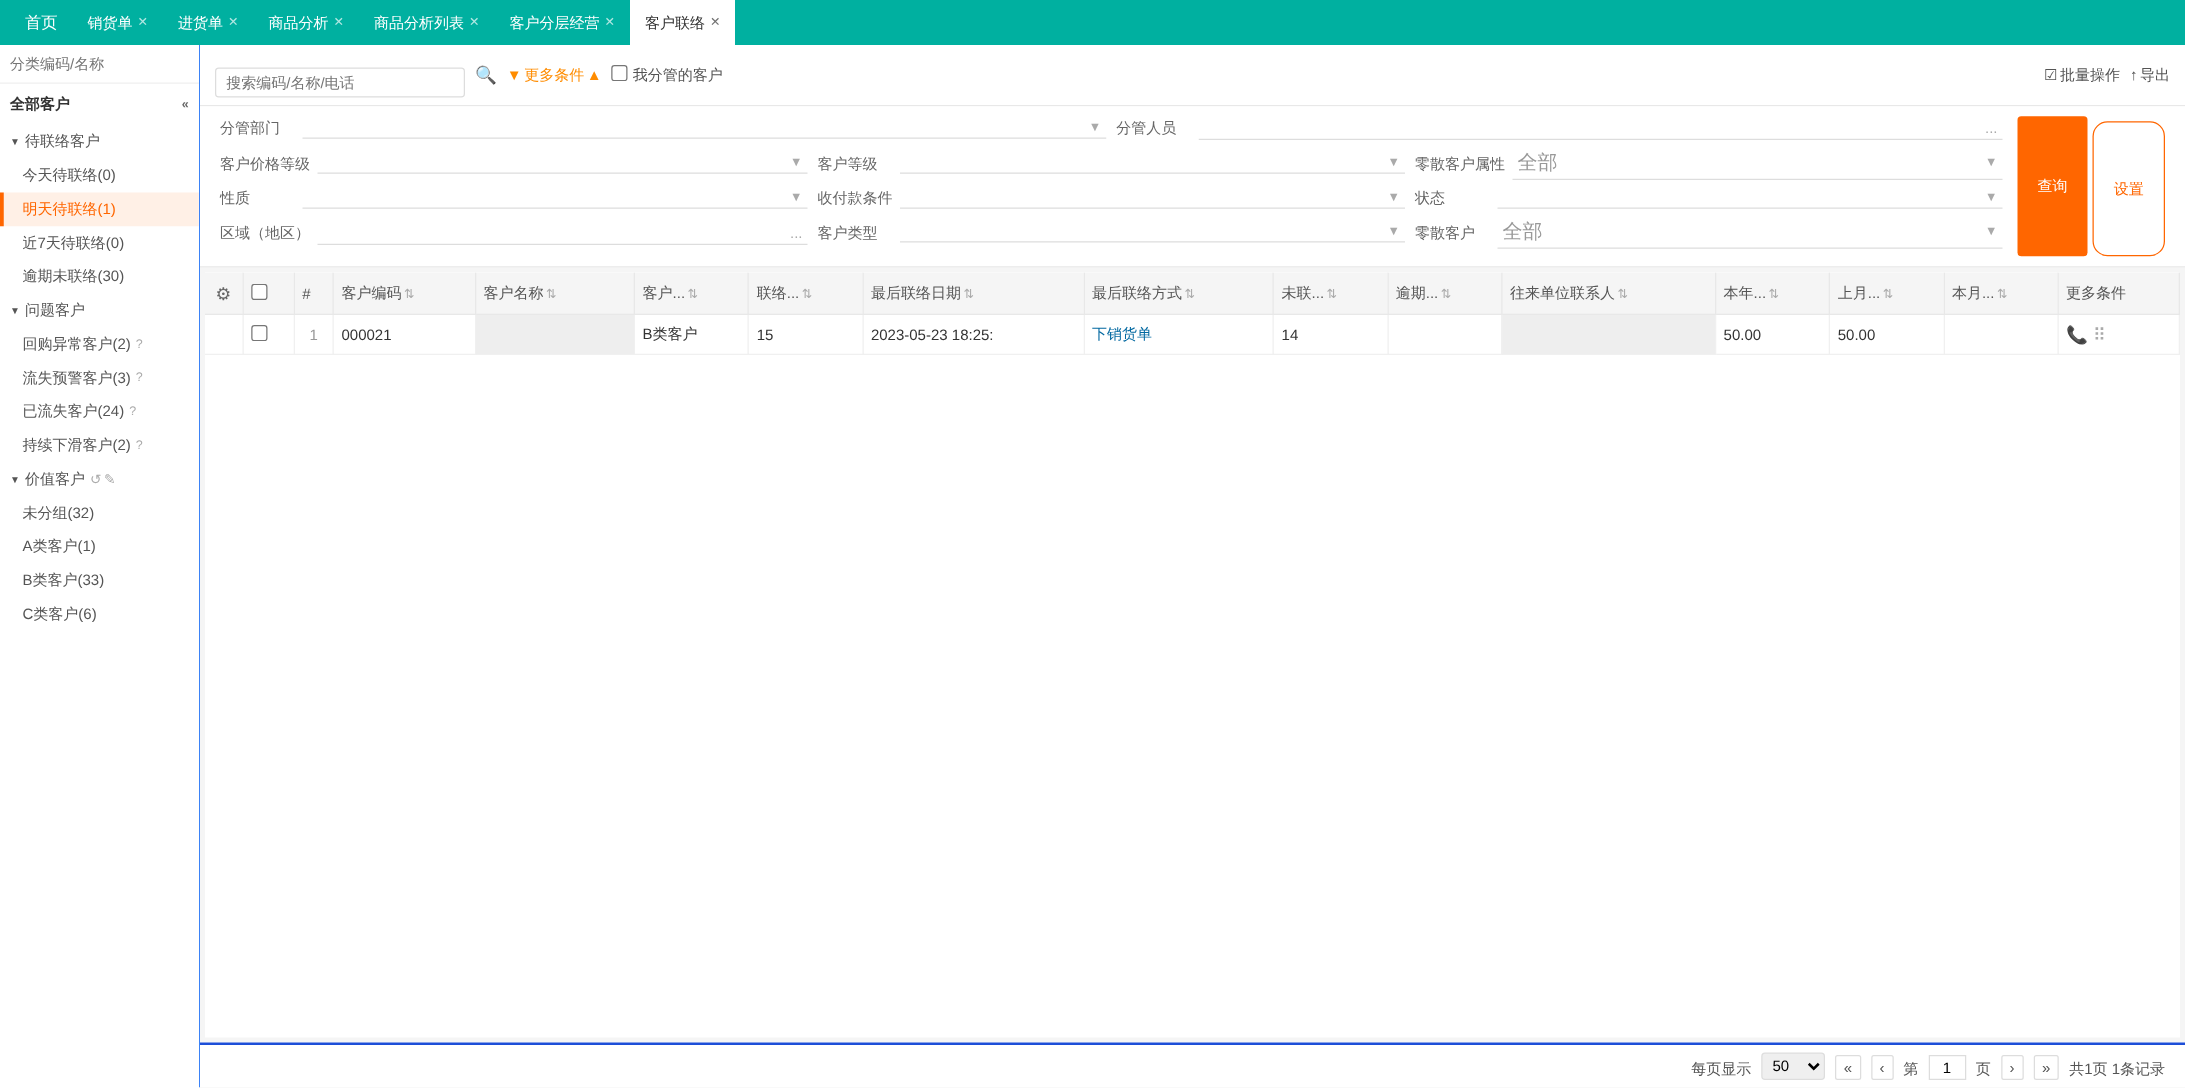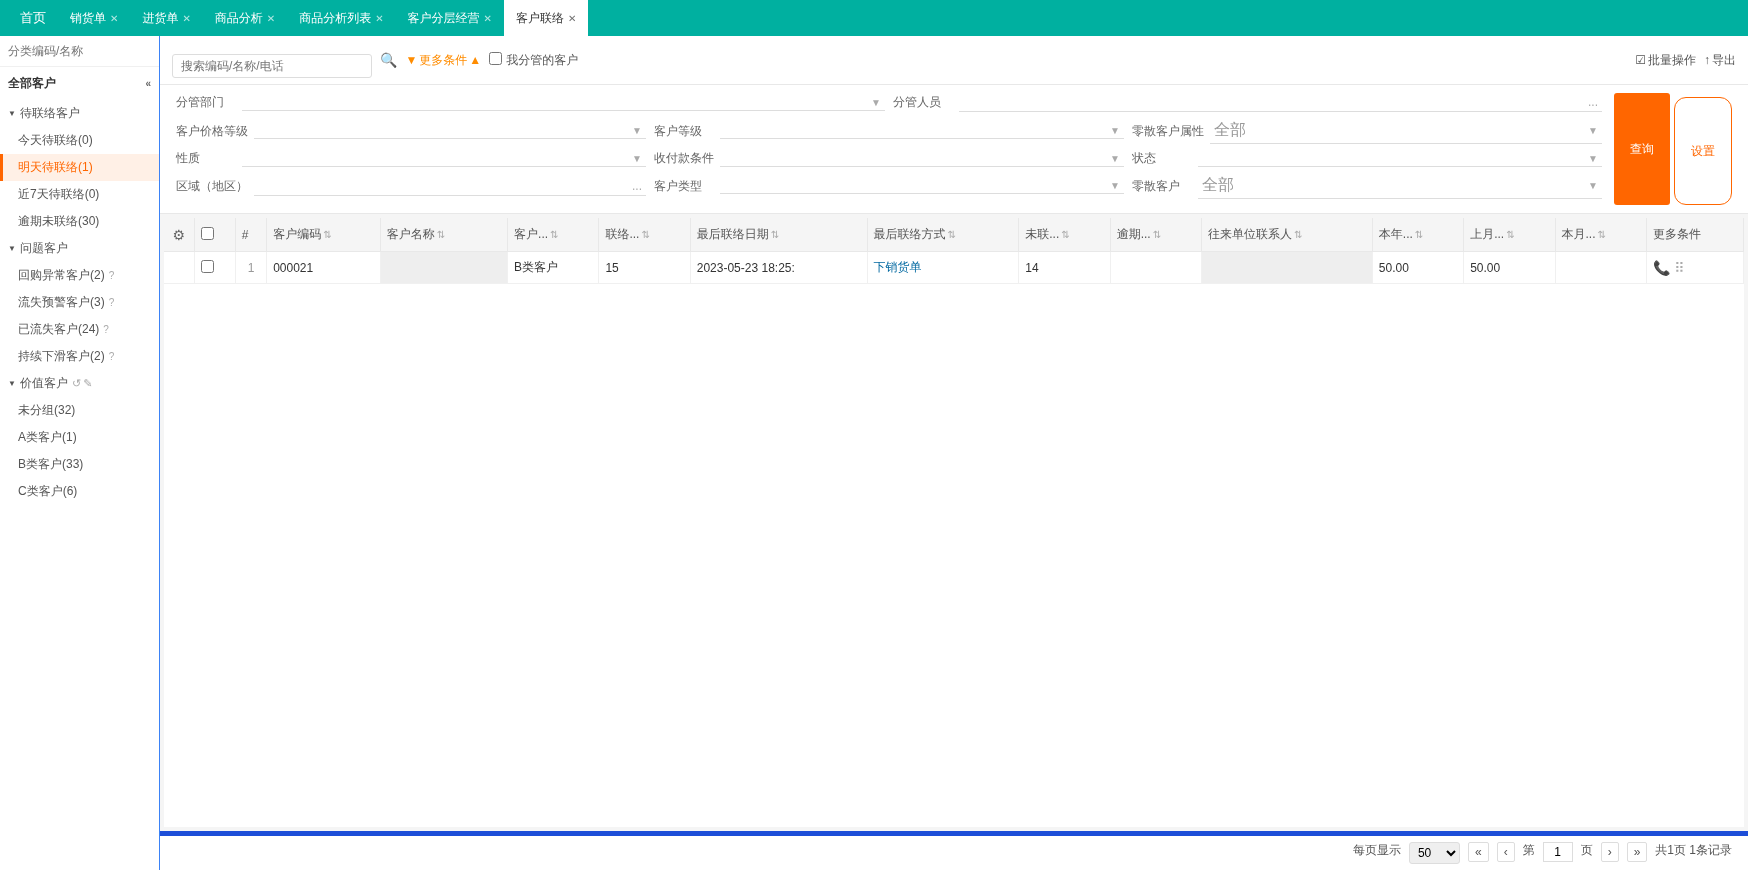--- a/index.html
+++ b/index.html
@@ -289,24 +289,24 @@
       white-space: nowrap;
     }
     table td.link { color: #0369a1; cursor: pointer; }
     .row-num { color: #999; text-align: center; }
     .settings-col { width: 30px; text-align: center; }
     .gear-btn { background: none; border: none; cursor: pointer; color: #666; font-size: 14px; }
 
     
     .footer {
       background: white;
-      border-top: 5px solid #1d4ed8;
+      border-top: 2px solid #1d4ed8;
       padding: 6px 16px;
       display: flex;
-      align-items: flex-start;
+      align-items: flex-end;
       justify-content: flex-end;
       gap: 8px;
       font-size: 12px;
       color: #555;
     }
     .page-size-select {
       border: 1px solid #ddd;
       border-radius: 3px;
       padding: 2px 4px;
       font-size: 12px;

